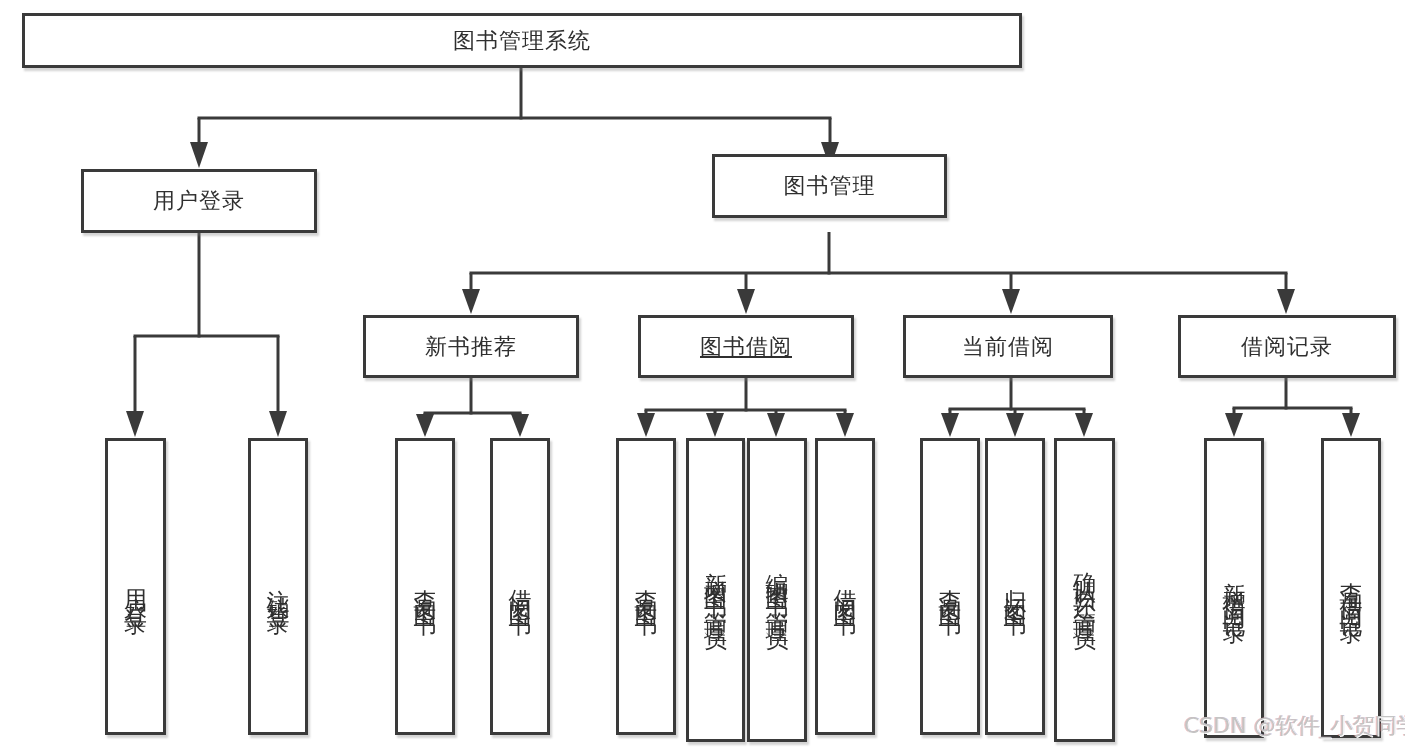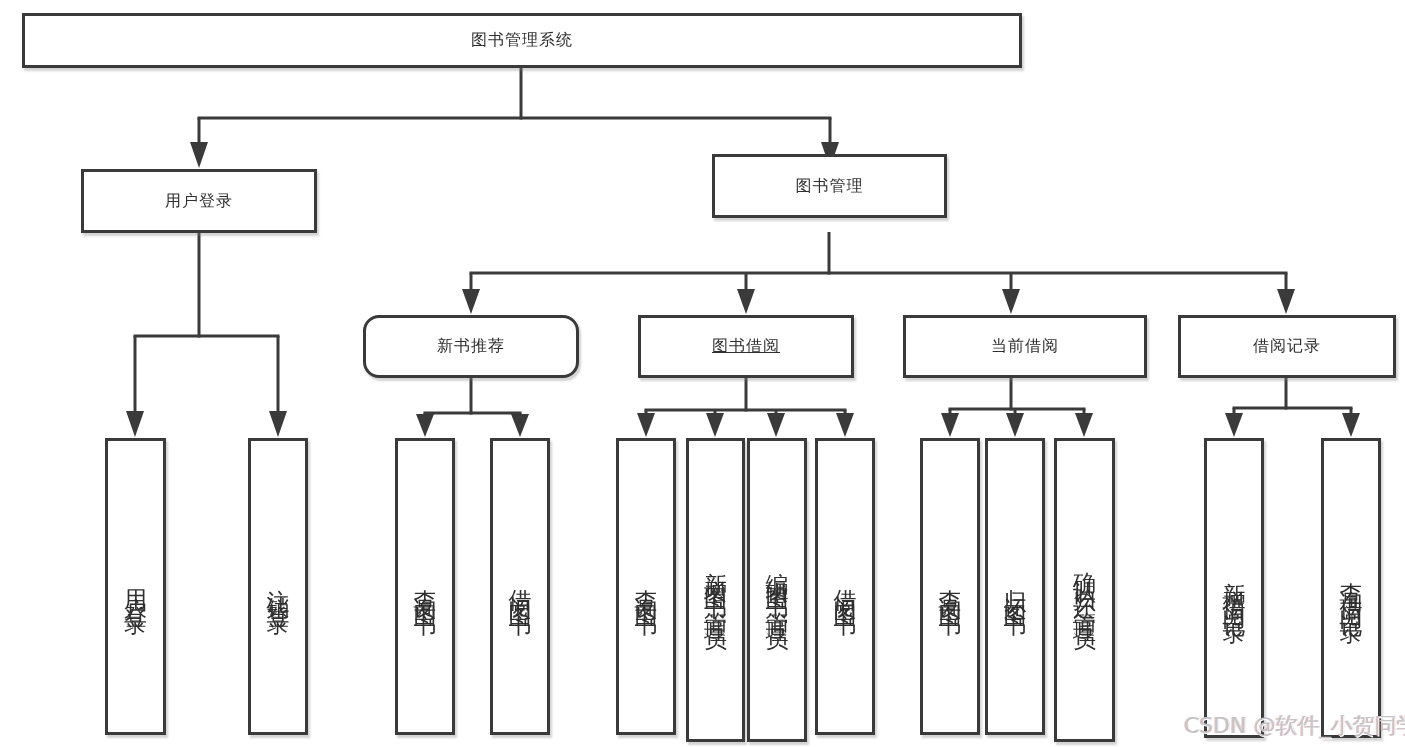--- a/index.html
+++ b/index.html
@@ -13,21 +13,21 @@
   }
   #wires{position:absolute;left:0;top:0;width:1405px;height:747px;}
   .node{
     position:absolute;
     box-sizing:border-box;
     background:#ffffff;
     border:3px solid #3a3a3a;
     display:flex;align-items:center;justify-content:center;
     box-shadow:2px 3px 2px rgba(130,130,130,0.35);
   }
-  .hbox{font-size:16px;letter-spacing:1px;white-space:nowrap;}
+  .hbox{font-size:22px;letter-spacing:1px;white-space:nowrap;}
   .vbox{
     writing-mode:vertical-rl;
     font-size:23px;
     letter-spacing:8px;
     line-height:1;
     text-align:center;
   }
   .watermark{
     position:absolute;
     left:1184px;top:711px;
@@ -114,23 +114,23 @@
       <polygon points="1225,413 1243,413 1234,437"></polygon>
       <polygon points="1342,413 1360,413 1351,437"></polygon>
     </g>
   </svg>
 
   <div class="node hbox" style="left:22px;top:13px;width:1000px;height:55px;">图书管理系统</div>
 
   <div class="node hbox" style="left:81px;top:169px;width:236px;height:64px;">用户登录</div>
   <div class="node hbox" style="left:712px;top:154px;width:235px;height:64px;">图书管理</div>
 
-  <div class="node hbox" style="left:363px;top:315px;width:216px;height:63px;border-radius:16px;">新书推荐</div>
+  <div class="node hbox" style="left:363px;top:315px;width:216px;height:63px;">新书推荐</div>
   <div class="node hbox" style="left:638px;top:315px;width:216px;height:63px;text-decoration:underline;">图书借阅</div>
-  <div class="node hbox" style="left:903px;top:315px;width:244px;height:63px;">当前借阅</div>
+  <div class="node hbox" style="left:903px;top:315px;width:210px;height:63px;">当前借阅</div>
   <div class="node hbox" style="left:1178px;top:315px;width:218px;height:63px;">借阅记录</div>
 
   <div class="node vbox" style="left:105px;top:438px;width:61px;height:297px;">用户登录</div>
   <div class="node vbox" style="left:248px;top:438px;width:60px;height:297px;">注销登录</div>
 
   <div class="node vbox" style="left:395px;top:438px;width:60px;height:297px;">查询图书</div>
   <div class="node vbox" style="left:490px;top:438px;width:60px;height:297px;">借阅图书</div>
 
   <div class="node vbox" style="left:616px;top:438px;width:60px;height:297px;">查询图书</div>
   <div class="node vbox" style="left:686px;top:438px;width:59px;height:304px;">新增图书（管理员）</div>

